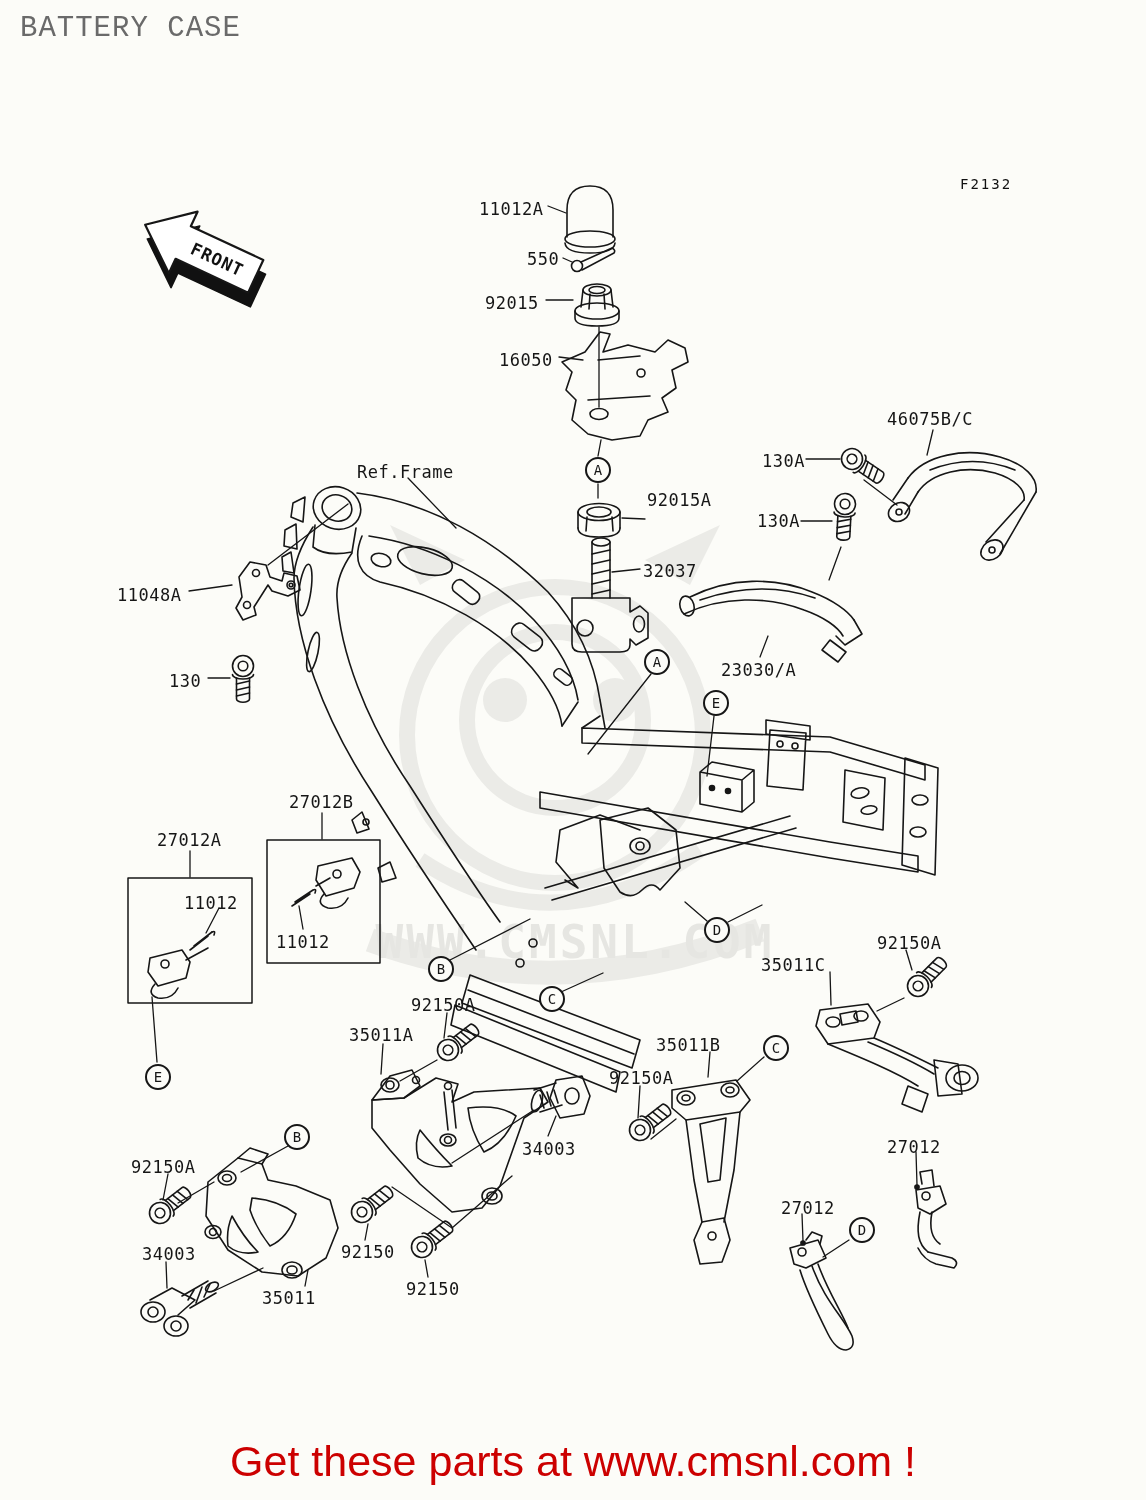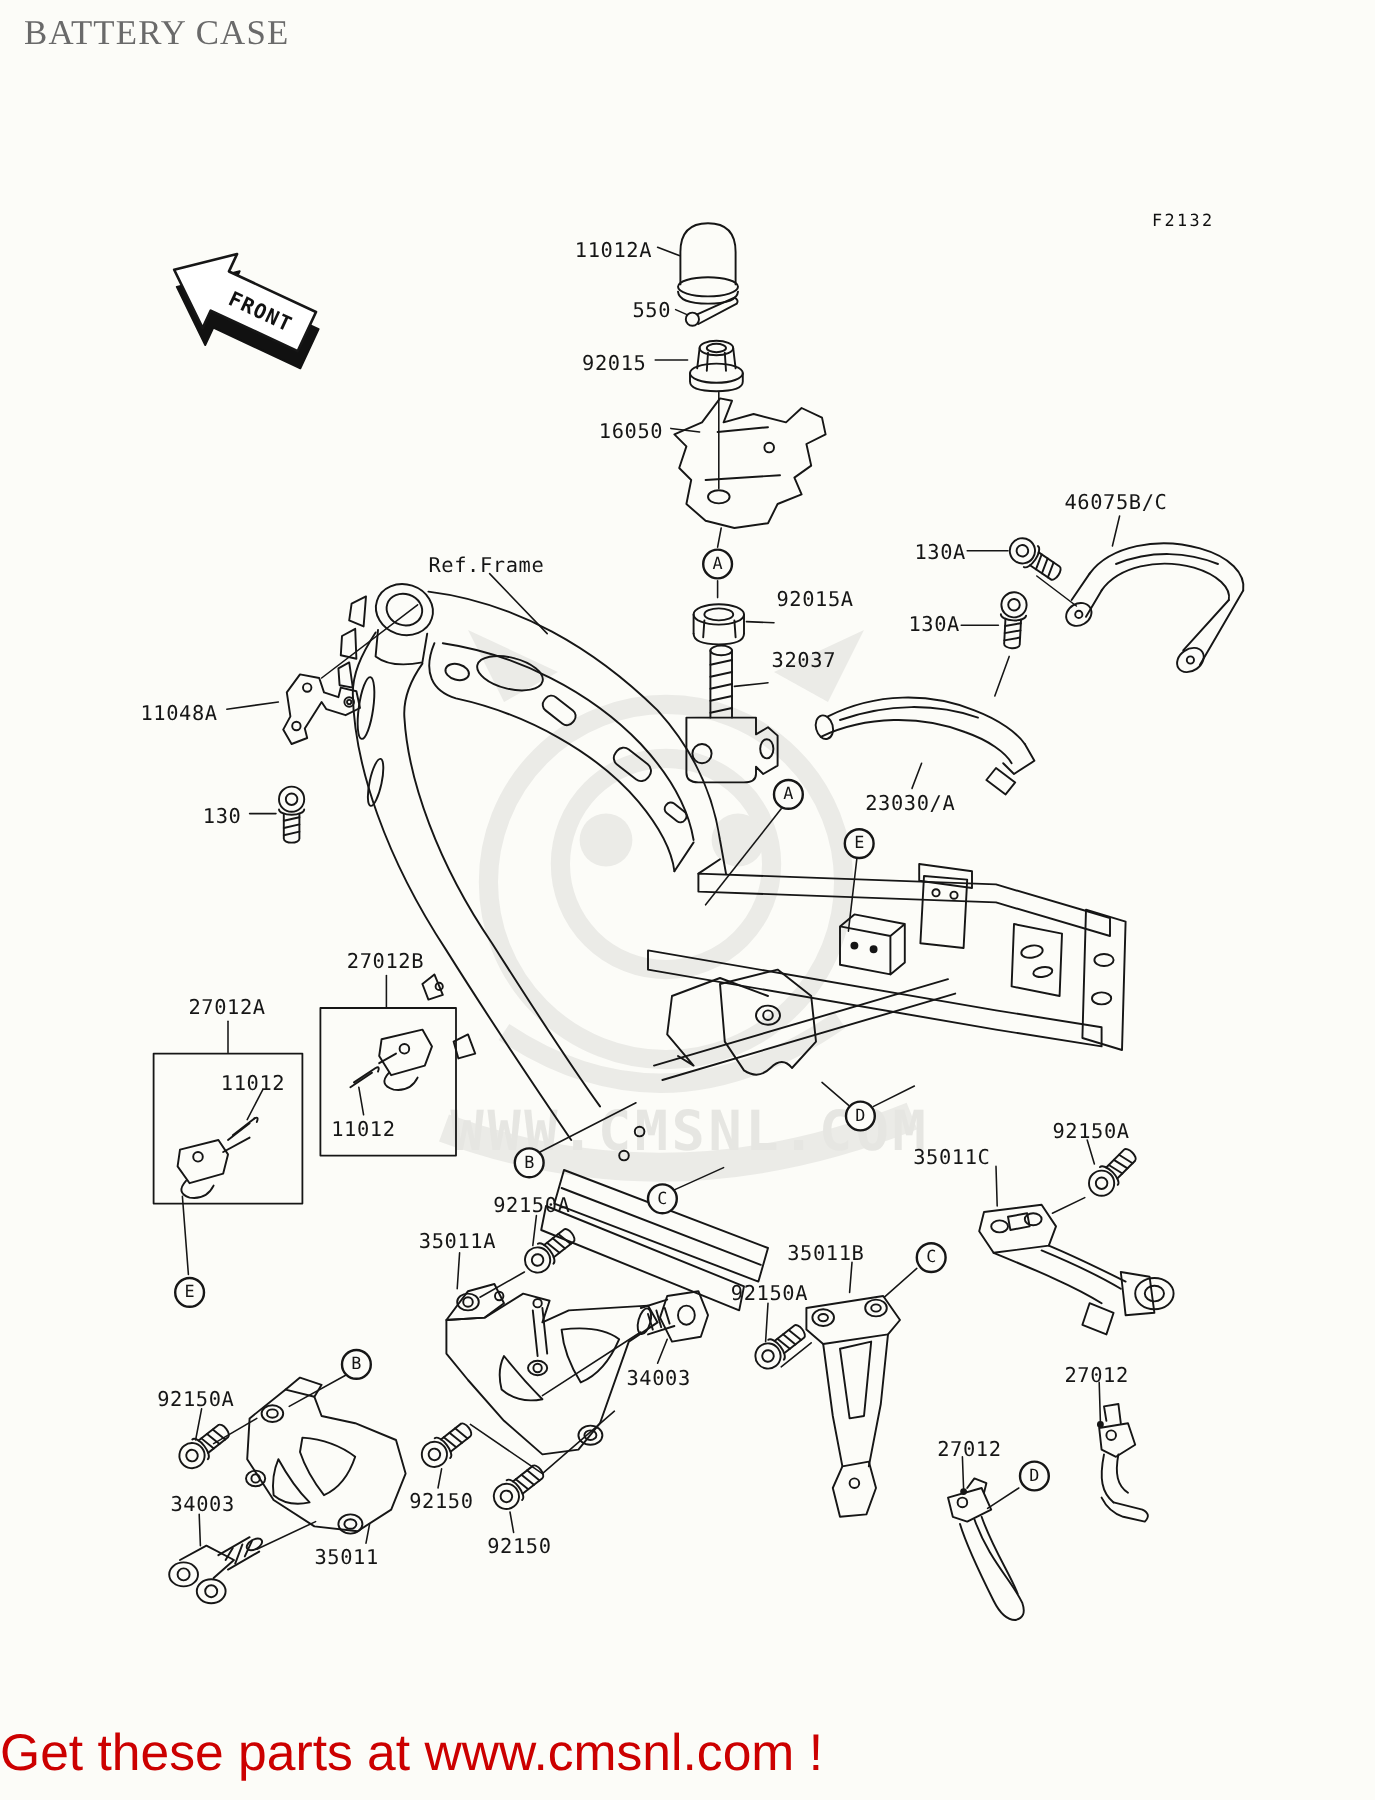--- a/index.html
+++ b/index.html
@@ -5,24 +5,24 @@
   html,body{margin:0;padding:0;}
   body{background:#fcfcf8;font-family:"DejaVu Sans Mono",monospace;}
   #stage{position:relative;width:1146px;height:1500px;background:#fcfcf8;overflow:hidden;}
   #art{position:absolute;left:0;top:0;z-index:1;}
   .lbl{position:absolute;z-index:3;font-family:"DejaVu Sans Mono",monospace;
        font-size:17px;letter-spacing:0.5px;color:#161616;white-space:nowrap;}
   .callout{position:absolute;z-index:3;width:22px;height:22px;border:2px solid #161616;
        border-radius:50%;background:#fcfcf8;text-align:center;line-height:22px;
        font-size:14px;font-family:"DejaVu Sans Mono",monospace;color:#161616;}
   #page-title{position:absolute;left:20px;top:12px;z-index:3;
-       font-family:Liberation Serif, serif;font-size:29px;letter-spacing:1px;color:#6a6a6a;}
+       font-family:Liberation Mono, monospace;font-size:29px;letter-spacing:1px;color:#6a6a6a;}
   #fig-code{position:absolute;left:960px;top:176px;z-index:3;font-size:14px;letter-spacing:2px;
        font-family:"DejaVu Sans Mono",monospace;color:#111;}
-  #footer-banner{position:absolute;left:0;top:1437px;width:1146px;z-index:3;text-align:left;
+  #footer-banner{position:absolute;left:0;top:1437px;width:1146px;z-index:3;text-align:center;
        font-family:"Liberation Sans",sans-serif;font-size:43px;color:#cc0000;}
 </style>
 </head>
 <body>
 
 <div id="stage">
 
   <div id="page-title">BATTERY CASE</div>
   <div id="fig-code">F2132</div>
 
@@ -366,21 +366,21 @@
         <circle cx="917" cy="1187" r="2.2" fill="#161616"></circle>
       </g>
     </g>
   </svg>
 
   <div class="lbl" style="left:479px;top:199px">11012A</div>
   <div class="lbl" style="left:527px;top:249px">550</div>
   <div class="lbl" style="left:485px;top:293px">92015</div>
   <div class="lbl" style="left:499px;top:350px">16050</div>
   <div class="lbl" style="left:647px;top:490px">92015A</div>
-  <div class="lbl" style="left:643px;top:541px">32037</div>
+  <div class="lbl" style="left:643px;top:561px">32037</div>
   <div class="lbl" style="left:887px;top:409px">46075B/C</div>
   <div class="lbl" style="left:762px;top:451px">130A</div>
   <div class="lbl" style="left:757px;top:511px">130A</div>
   <div class="lbl" style="left:721px;top:660px">23030/A</div>
   <div class="lbl" style="left:117px;top:585px">11048A</div>
   <div class="lbl" style="left:169px;top:671px">130</div>
   <div class="lbl" style="left:157px;top:830px">27012A</div>
   <div class="lbl" style="left:184px;top:893px">11012</div>
   <div class="lbl" style="left:289px;top:792px">27012B</div>
   <div class="lbl" style="left:276px;top:932px">11012</div>

